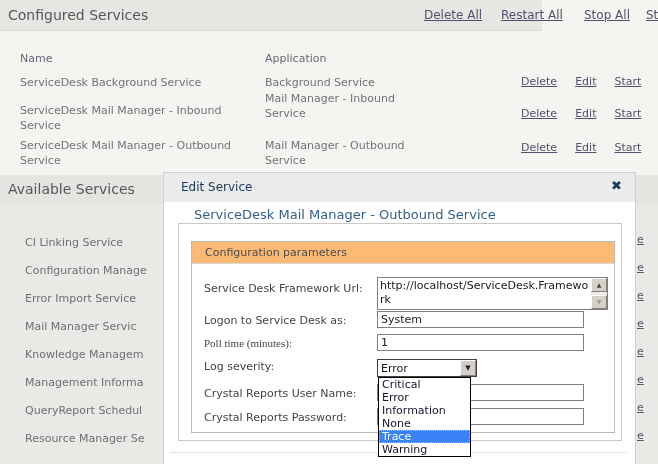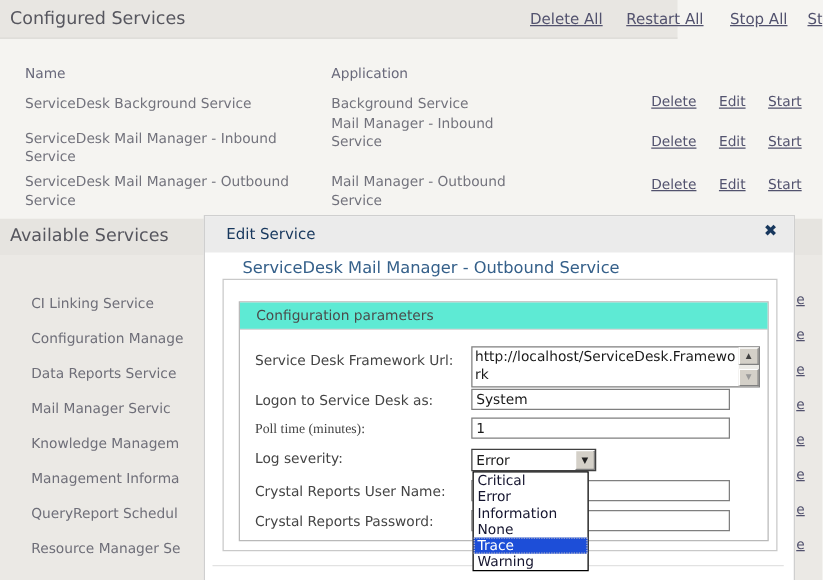--- a/index.html
+++ b/index.html
@@ -28,41 +28,41 @@
   
   .dialog { left:163px; top:172px; width:471px; height:294px; background:#ffffff;
             border:1px solid #cfcfcf; z-index:5; }
   .dlg-titlebar { left:0; top:0; width:471px; height:29px; background:#ebebeb; }
   .dlg-title { left:17px; top:7px; font-size:12px; color:#17375d; }
   .dlg-close { right:13px; top:5px; font-size:13px; font-weight:bold; color:#17375d; cursor:pointer; }
   .fieldset { left:14px; top:50px; width:442px; height:216px; border:1px solid #c9c9c9; }
   .legend { left:25px; top:34px; background:#ffffff; padding:0 5px; font-size:13px; color:#35608a; white-space:nowrap; z-index:2; }
   .cfgbox { left:27px; top:68px; width:422px; height:190px; border:1px solid #b9b9b9; background:#ffffff; }
   .cfghead { left:0; top:0; width:100%; height:22px; line-height:22px; padding-left:13px; box-sizing:border-box;
-             background:#5eead4; border-bottom:1px solid #d8d8d8; color:#4b4b4b; }
+             background:#fdba74; border-bottom:1px solid #d8d8d8; color:#4b4b4b; }
   .flabel { left:40px; color:#444444; white-space:nowrap; }
   .tb { box-sizing:border-box; border:1px solid #7f7f7f; background:#ffffff; color:#1a1a1a;
         font-family:"DejaVu Sans","Liberation Sans",sans-serif; font-size:11px; }
   input.tb { left:213px; width:207px; height:17px; padding:1px 3px; }
   .textarea { left:213px; top:104px; width:231px; height:33px; border:1px solid #7f7f7f; box-sizing:border-box; background:#fff; }
   .textarea .txt { position:absolute; left:2px; top:1px; width:209px; line-height:14px; color:#1a1a1a; word-break:break-all; }
   .vscroll { position:absolute; right:0; top:0; width:16px; height:31px; background:#ecebe7; }
   .sbtn { position:absolute; left:0; width:16px; height:14px; background:#d4d0c8;
           border:1px solid; border-color:#ffffff #808080 #808080 #ffffff;
           font-size:6px; line-height:12px; text-align:center; color:#404040; box-sizing:border-box; cursor:pointer; }
   .sbtn.up { top:0; } .sbtn.down { bottom:0; color:#9a9a9a; }
 
   .select { left:213px; top:186px; width:100px; height:18px; border:1px solid #404040; background:#fff; box-sizing:border-box; cursor:pointer; }
   .select .val { position:absolute; left:3px; top:2px; color:#1a1a1a; }
   .select .dbtn { position:absolute; right:0; top:0; width:16px; height:16px; background:#d4d0c8;
                   border:1px solid; border-color:#ffffff #808080 #808080 #ffffff;
                   font-size:7px; line-height:14px; text-align:center; color:#222; box-sizing:border-box; }
   .droplist { left:214px; top:204px; width:91px; border:1px solid #000000; background:#ffffff; z-index:9; list-style:none; margin:0; padding:0; }
   .droplist li { height:13px; line-height:13px; padding-left:3px; color:#14142e; cursor:pointer; white-space:nowrap; overflow:hidden; }
-  .droplist li.selected { background:#1d4ed8; color:#ffffff; outline:1px dotted #b8b8c8; outline-offset:-1px; }
+  .droplist li.selected { background:#3b82f6; color:#ffffff; outline:1px dotted #b8b8c8; outline-offset:-1px; }
   .divider { left:6px; top:279px; width:457px; height:1px; background:#e2e2e2; }
 </style>
 </head>
 <body>
 
 <div class="stage">
 
   <div class="abs topbar">
     <div class="abs section-title" style="left:8px;top:7px;">Configured Services</div>
     <a class="abs lnk" style="left:424px;top:8px;">Delete All</a>
@@ -98,21 +98,21 @@
     <a class="lnk">Start</a>
   </div>
 
   <div class="abs availbar">
     <div class="abs section-title" style="left:8px;top:6px;">Available Services</div>
   </div>
   <div class="abs availlist"></div>
 
   <div class="abs avail-item" style="left:25px;top:236px;">CI Linking Service</div>
   <div class="abs avail-item" style="left:25px;top:264px;">Configuration Manage</div>
-  <div class="abs avail-item" style="left:25px;top:292px;">Data Reports Service</div>
+  <div class="abs avail-item" style="left:25px;top:292px;">Error Import Service</div>
   <div class="abs avail-item" style="left:25px;top:320px;">Mail Manager Servic</div>
   <div class="abs avail-item" style="left:25px;top:348px;">Knowledge Managem</div>
   <div class="abs avail-item" style="left:25px;top:376px;">Management Informa</div>
   <div class="abs avail-item" style="left:25px;top:404px;">QueryReport Schedul</div>
   <div class="abs avail-item" style="left:25px;top:432px;">Resource Manager Se</div>
 
   <a class="abs lnk edge-link" style="left:637px;top:233px;">e</a>
   <a class="abs lnk edge-link" style="left:637px;top:261px;">e</a>
   <a class="abs lnk edge-link" style="left:637px;top:289px;">e</a>
   <a class="abs lnk edge-link" style="left:637px;top:317px;">e</a>

